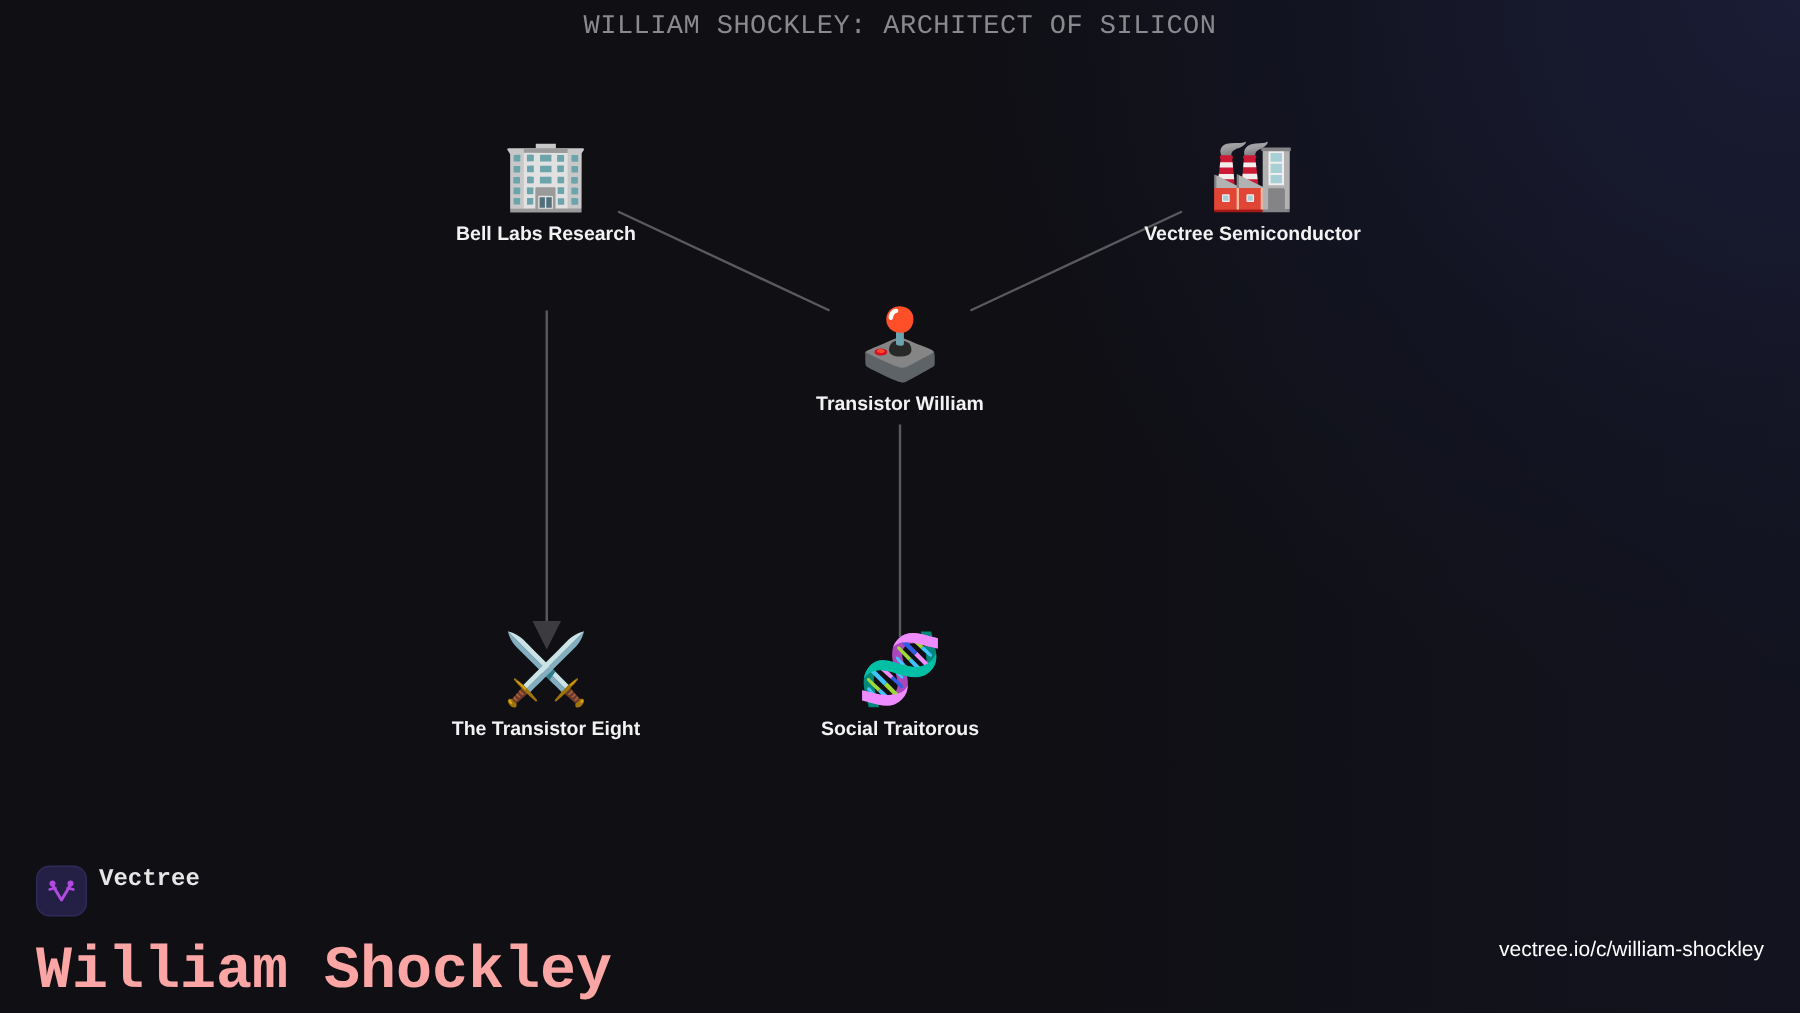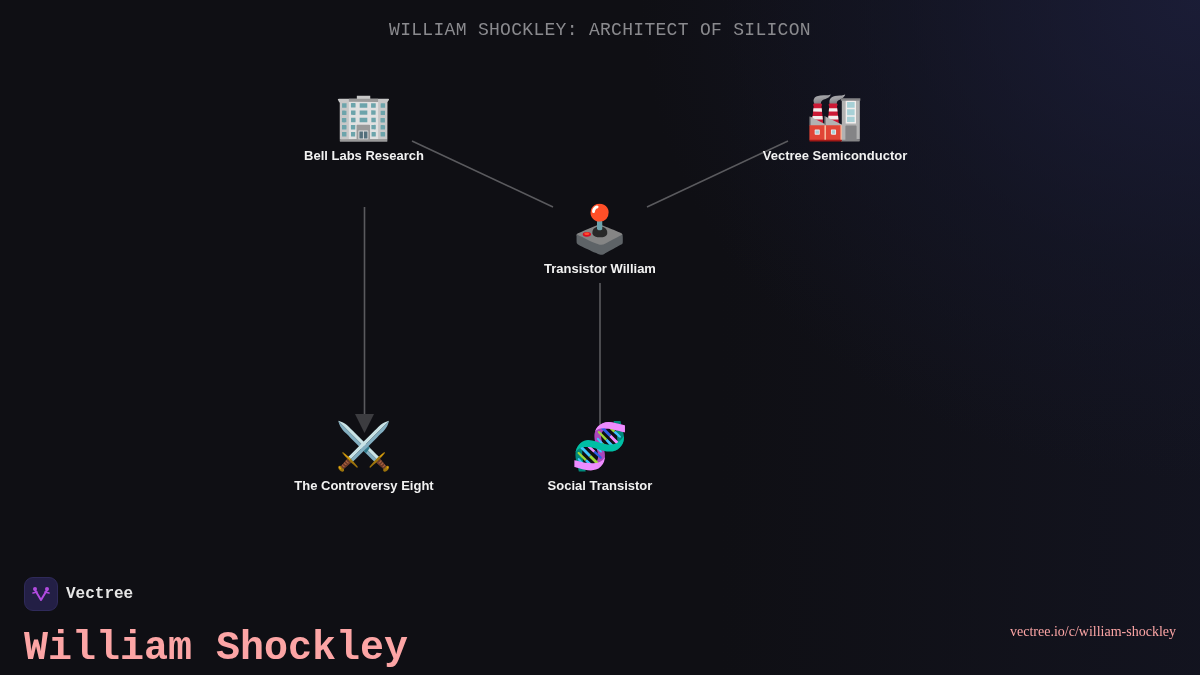--- a/index.html
+++ b/index.html
@@ -17,21 +17,21 @@
     .bg-glow {
       position: absolute;
       inset: 0;
       background:
         radial-gradient(ellipse 700px 600px at 1200px 0px, rgba(28,30,58,0.85) 0%, rgba(22,24,44,0.5) 45%, rgba(15,15,20,0) 80%),
         linear-gradient(90deg, rgba(15,15,20,0) 60%, rgba(22,24,42,0.5) 100%);
       pointer-events: none;
     }
     .diagram-title {
       position: absolute;
-      top: 20px;
+      top: 8px;
       left: 0;
       width: 1200px;
       text-align: center;
       font-family: "Liberation Mono", monospace;
       font-size: 18px;
       letter-spacing: 0.3px;
       color: #8a8a8e;
     }
     svg.edges {
       position: absolute;
@@ -57,21 +57,20 @@
       font-size: 13px;
       color: #f2f2f2;
       white-space: nowrap;
       font-weight: bold;
     }
     .brand {
       position: absolute;
       left: 24px;
       top: 577px;
       display: flex;
-      align-items: center;
       gap: 8px;
     }
     .brand-logo {
       width: 34px;
       height: 34px;
       border-radius: 9px;
       background: #231f45;
       border: 1px solid #2f2a5a;
       box-sizing: border-box;
       display: flex;
@@ -91,23 +90,23 @@
       font-family: "Liberation Mono", monospace;
       font-weight: bold;
       font-size: 40px;
       color: #fca5a5;
       letter-spacing: 0px;
     }
     .page-url {
       position: absolute;
       right: 24px;
       top: 624px;
-      font-family: Liberation Serif, serif;
+      font-family: Liberation Sans, sans-serif;
       font-size: 14px;
-      color: #fca5a5;
+      color: #ffffff;
     }
   </style>
 </head>
 <body>
 
 <div class="bg-glow"></div>
 
 <div class="diagram-title">WILLIAM SHOCKLEY: ARCHITECT OF SILICON</div>
 
 <svg class="edges" width="1200" height="675">
@@ -130,26 +129,26 @@
   <span class="node-label">Vectree Semiconductor</span>
 </div>
 
 <div class="node" style="left:600px; top:201px;">
   <span class="node-icon">🕹️</span>
   <span class="node-label">Transistor William</span>
 </div>
 
 <div class="node" style="left:364px; top:418px;">
   <span class="node-icon">⚔️</span>
-  <span class="node-label">The Controversy Eight</span>
+  <span class="node-label">The Transistor Eight</span>
 </div>
 
 <div class="node" style="left:600px; top:418px;">
   <span class="node-icon">🧬</span>
-  <span class="node-label">Social Transistor</span>
+  <span class="node-label">Social Traitorous</span>
 </div>
 
 <div class="brand">
   <div class="brand-logo">
     <svg width="20" height="20" viewBox="0 0 20 20">
       <path d="M4 6 L10 16 L16 6" stroke="#b14be0" stroke-width="2" fill="none" stroke-linecap="round" stroke-linejoin="round"></path>
       <circle cx="4" cy="5" r="2" fill="#b14be0"></circle>
       <circle cx="16" cy="5" r="2" fill="#b14be0"></circle>
       <path d="M2 9 L6 8 M14 8 L18 9" stroke="#b14be0" stroke-width="1.6" stroke-linecap="round"></path>
     </svg>

